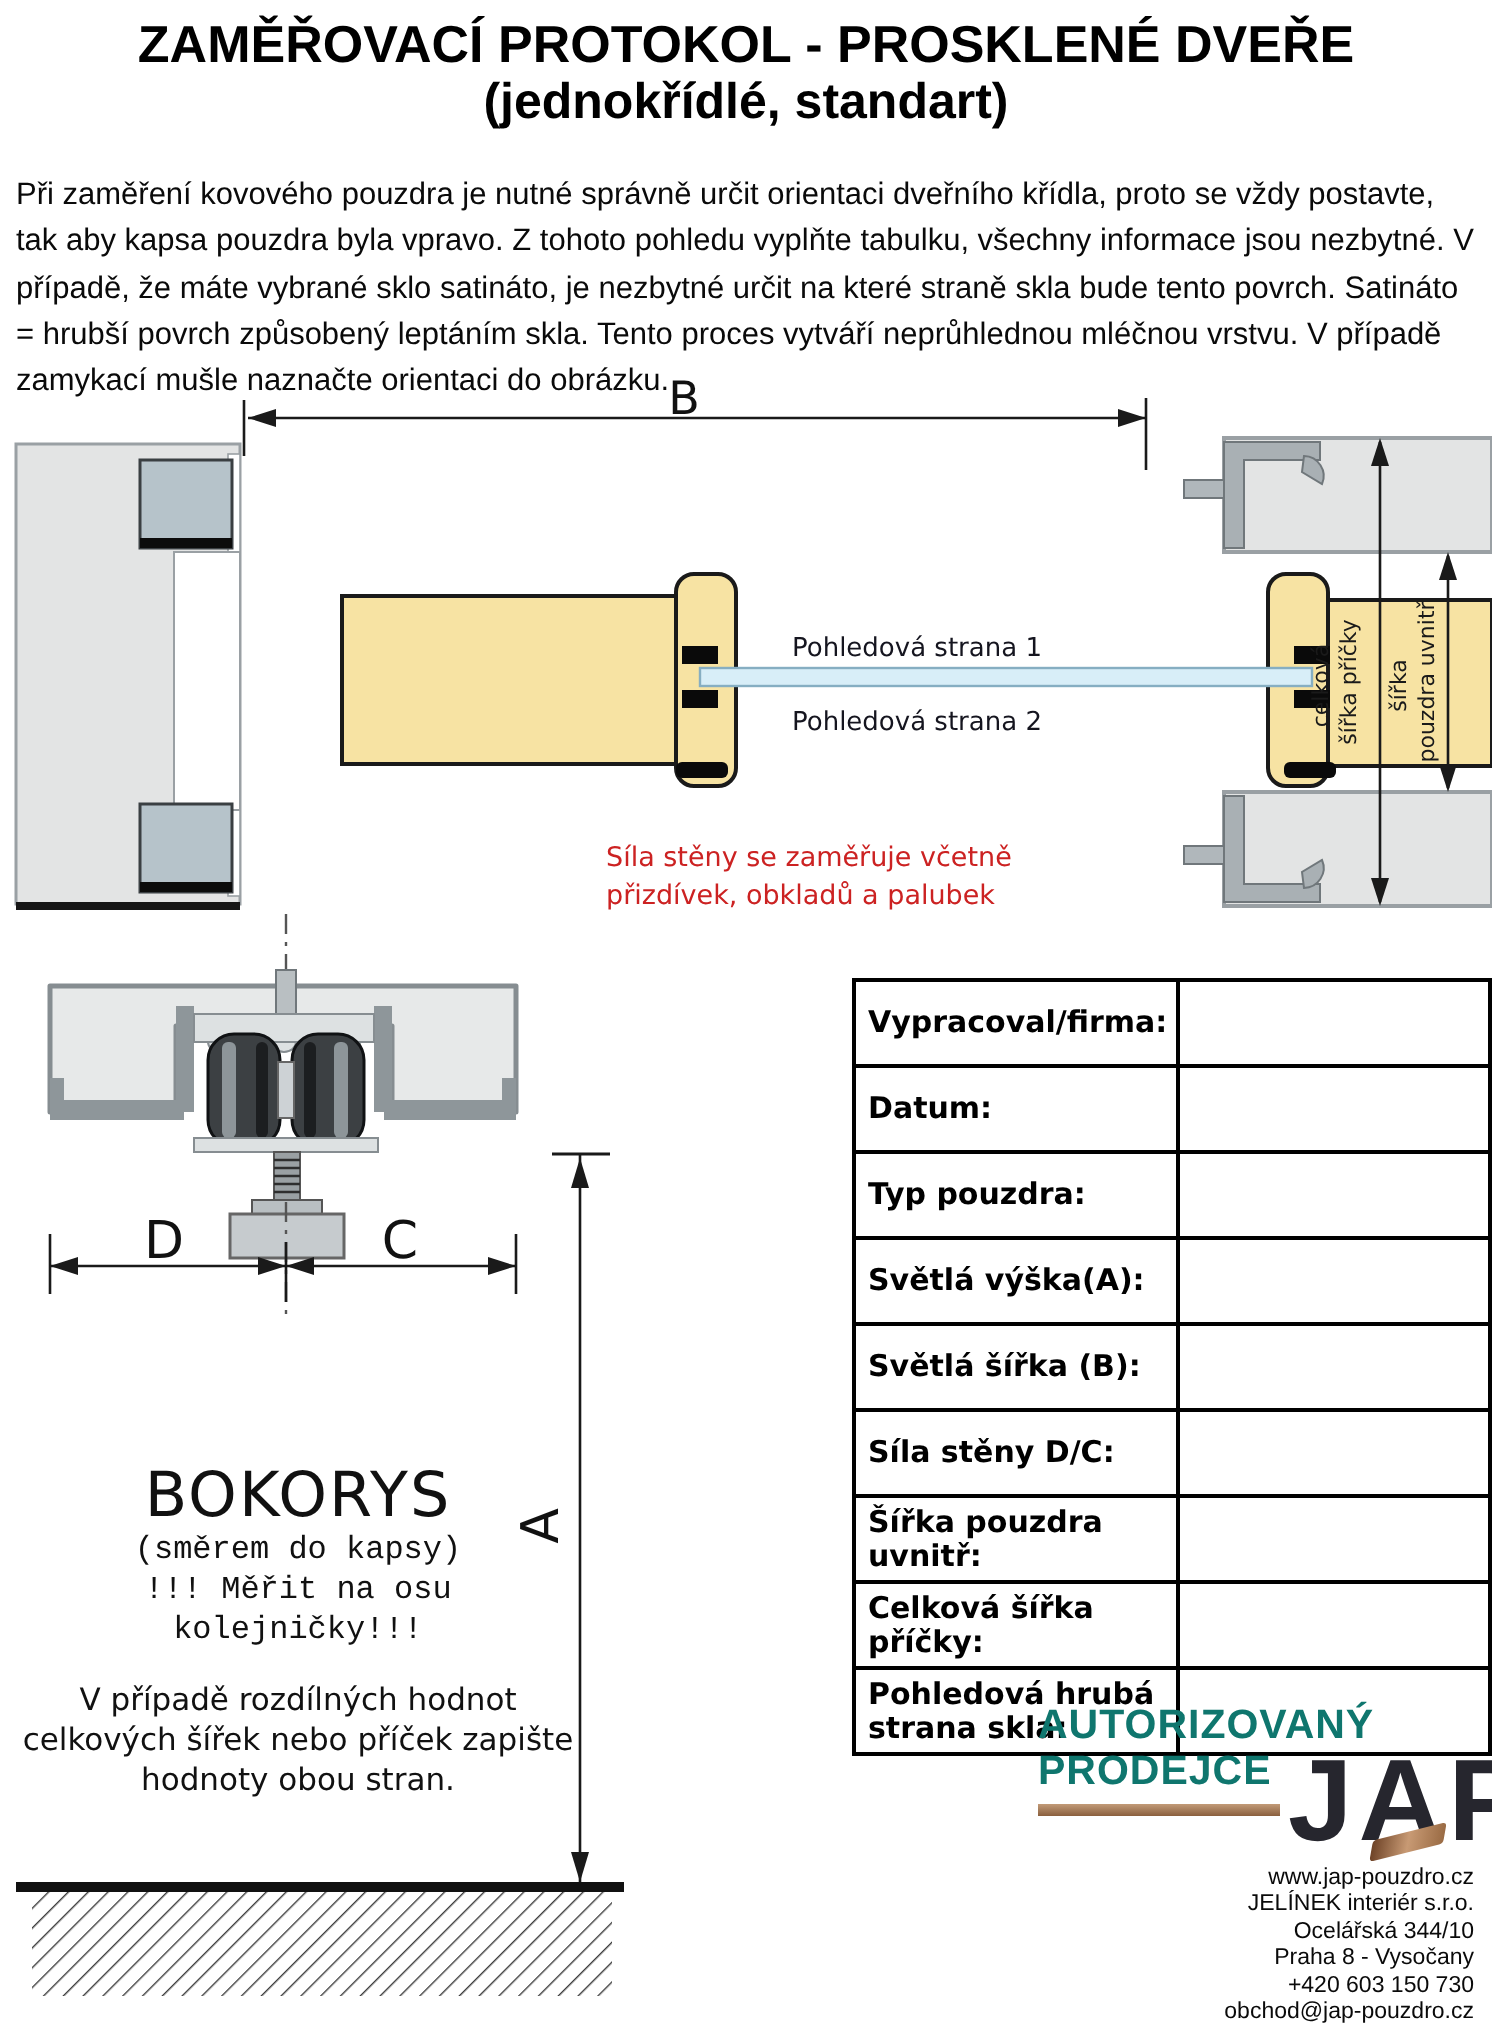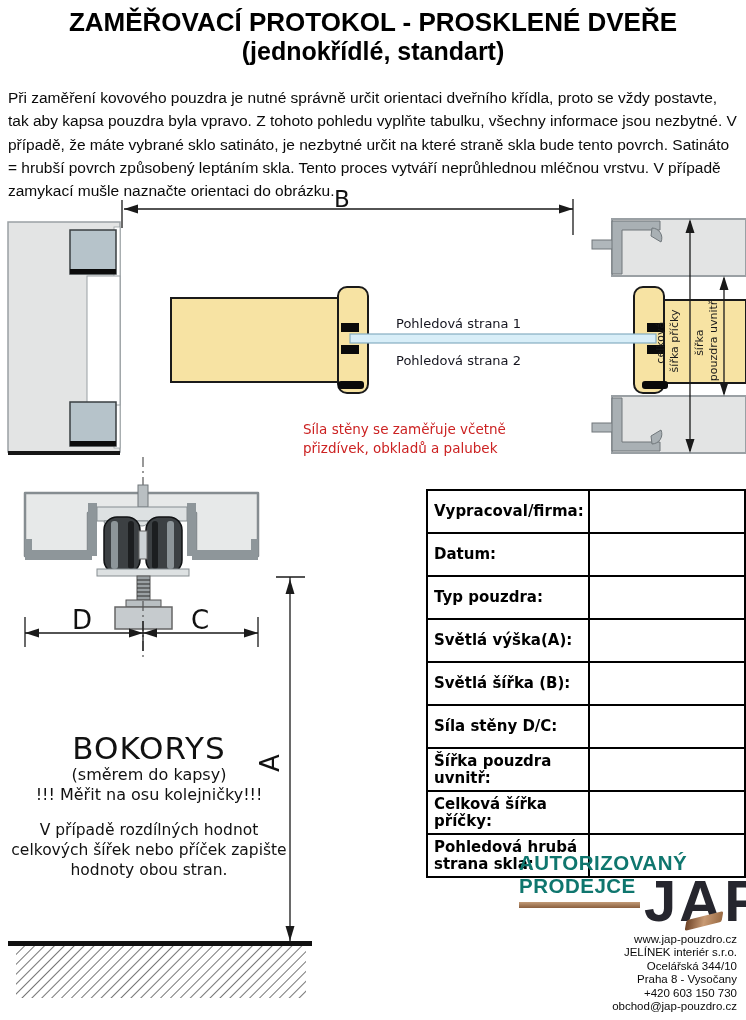--- a/index.html
+++ b/index.html
@@ -13,21 +13,21 @@
   
   .intro{position:absolute;left:8px;top:86px;width:733px;font-family:"Liberation Sans",sans-serif;
          font-size:15.5px;line-height:1.5;color:#0a0a0a;}
   
   .svg-abs{position:absolute;left:0;}
   
   .wall-note{position:absolute;left:303px;top:420px;font-size:13.5px;line-height:19px;color:#cc2222;}
   
   .bokorys{position:absolute;left:8px;top:731px;width:282px;text-align:center;color:#111;}
   .bokorys .hd{font-size:31px;font-weight:400;letter-spacing:1px;line-height:1.1;}
-  .bokorys .sub{font-size:16px;line-height:1.25;}
+  .bokorys .sub{font-size:16px;line-height:1.25;font-family:Liberation Mono, monospace;}
   .bokorys .note{margin-top:15px;font-size:15.5px;line-height:1.3;}
   
   .form-table{position:absolute;left:378px;top:489px;border-collapse:collapse;margin-left:48px;}
   .form-table td{border:2px solid #000;height:37px;vertical-align:middle;}
   .form-table td.lbl{width:148px;font-weight:bold;font-size:15px;line-height:1.12;padding:2px 4px 2px 6px;}
   .form-table td.val{width:197px;}
   
   .dealer{position:absolute;left:519px;top:851px;font-family:"Liberation Sans",sans-serif;
           font-weight:bold;font-size:20.5px;line-height:1.14;letter-spacing:.5px;color:#0f766e;}
   .dealer-bar{width:121px;height:6px;margin-top:4px;background:linear-gradient(180deg,#c29b78,#8a5f3e);}

